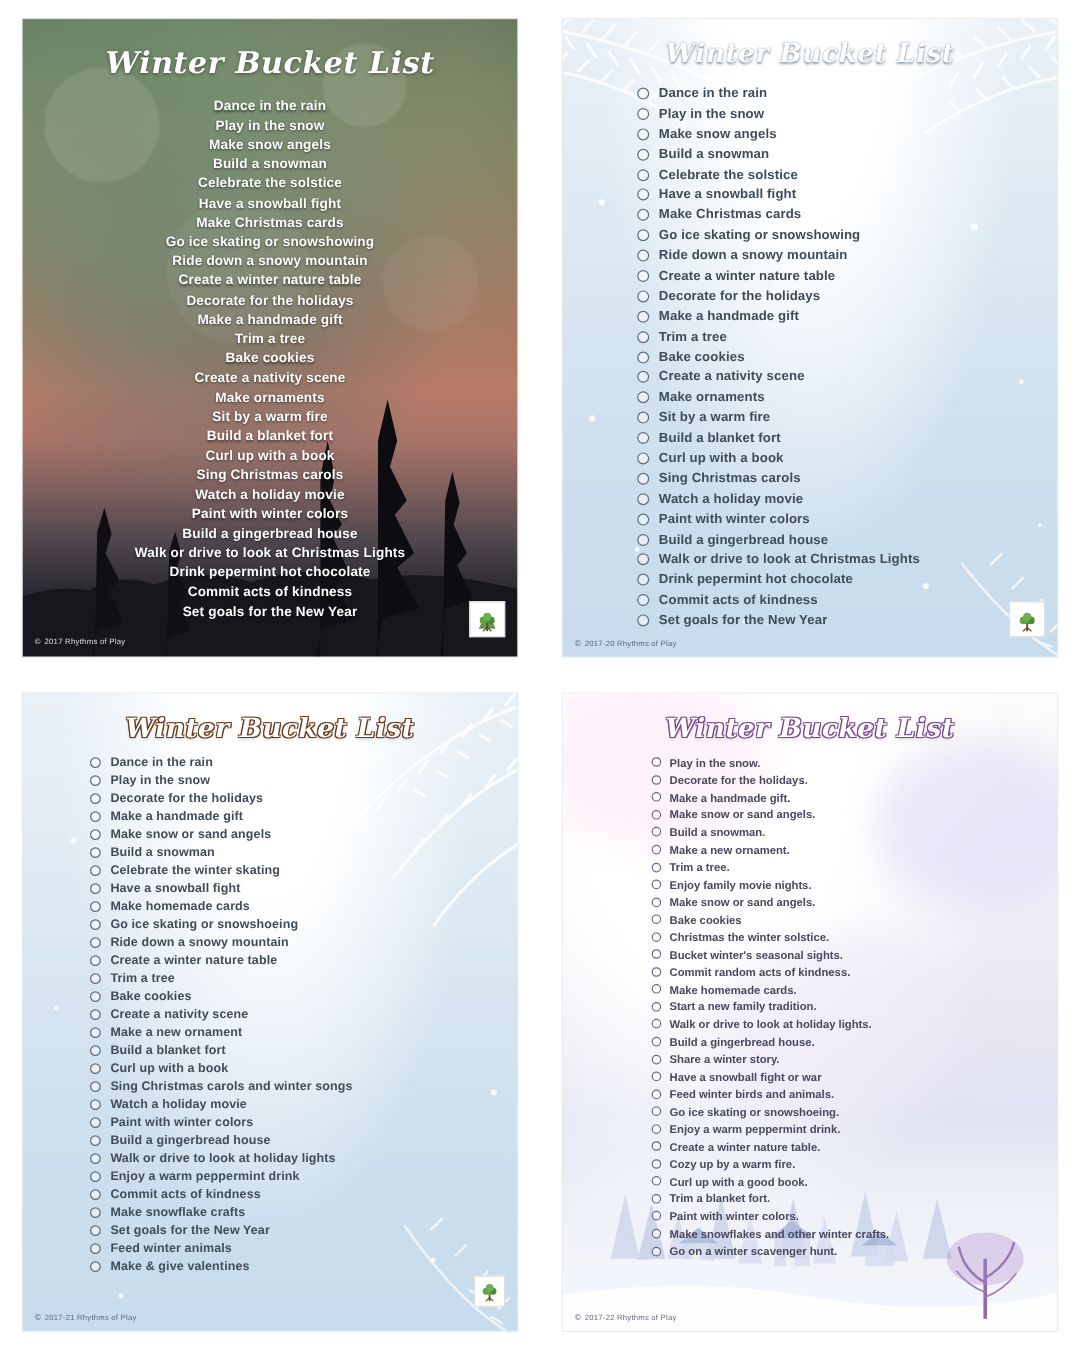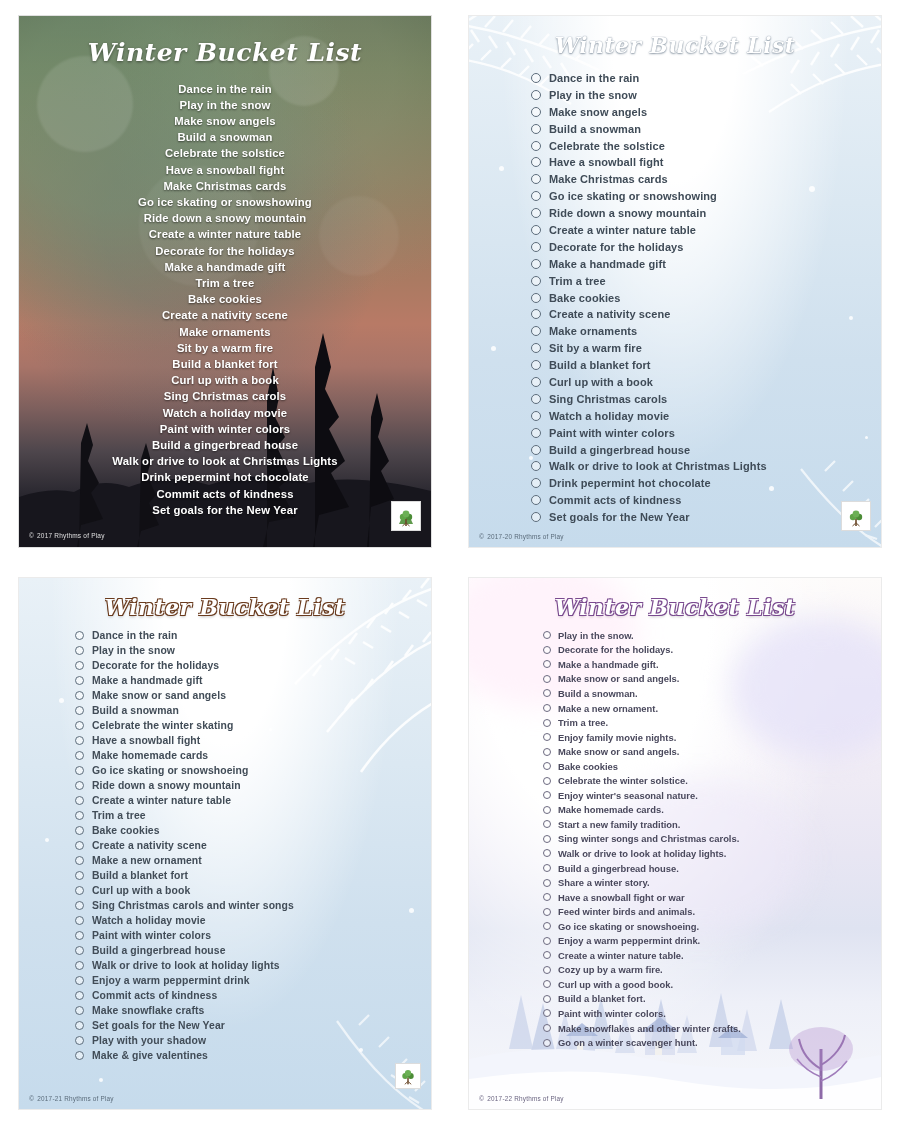--- a/index.html
+++ b/index.html
@@ -527,21 +527,21 @@
         <div class="check-item">
             <span class="box"></span>
             <span class="txt">Make snowflake crafts</span>
           </div>
         <div class="check-item">
             <span class="box"></span>
             <span class="txt">Set goals for the New Year</span>
           </div>
         <div class="check-item">
             <span class="box"></span>
-            <span class="txt">Play with your shadow</span>
+            <span class="txt">Feed winter animals</span>
           </div>
         <div class="check-item">
             <span class="box"></span>
             <span class="txt">Make &amp; give valentines</span>
           </div>
       </div>
 
       <div class="credit light">
         <span class="c">©</span>
         <span>2017-21 Rhythms of Play</span>
@@ -645,40 +645,40 @@
         <div class="s4-item">
             <span class="box"></span>
             <span class="txt">Make snow or sand angels.</span>
           </div>
         <div class="s4-item">
             <span class="box"></span>
             <span class="txt">Bake cookies</span>
           </div>
         <div class="s4-item">
             <span class="box"></span>
-            <span class="txt">Celebrate the winter solstice.</span>
-          </div>
-        <div class="s4-item">
-            <span class="box"></span>
-            <span class="txt">Enjoy winter's seasonal nature.</span>
+            <span class="txt">Christmas the winter solstice.</span>
+          </div>
+        <div class="s4-item">
+            <span class="box"></span>
+            <span class="txt">Bucket winter's seasonal sights.</span>
+          </div>
+        <div class="s4-item">
+            <span class="box"></span>
+            <span class="txt">Commit random acts of kindness.</span>
           </div>
         <div class="s4-item">
             <span class="box"></span>
             <span class="txt">Make homemade cards.</span>
           </div>
         <div class="s4-item">
             <span class="box"></span>
             <span class="txt">Start a new family tradition.</span>
           </div>
         <div class="s4-item">
             <span class="box"></span>
-            <span class="txt">Sing winter songs and Christmas carols.</span>
-          </div>
-        <div class="s4-item">
-            <span class="box"></span>
             <span class="txt">Walk or drive to look at holiday lights.</span>
           </div>
         <div class="s4-item">
             <span class="box"></span>
             <span class="txt">Build a gingerbread house.</span>
           </div>
         <div class="s4-item">
             <span class="box"></span>
             <span class="txt">Share a winter story.</span>
           </div>
@@ -705,21 +705,21 @@
         <div class="s4-item">
             <span class="box"></span>
             <span class="txt">Cozy up by a warm fire.</span>
           </div>
         <div class="s4-item">
             <span class="box"></span>
             <span class="txt">Curl up with a good book.</span>
           </div>
         <div class="s4-item">
             <span class="box"></span>
-            <span class="txt">Build a blanket fort.</span>
+            <span class="txt">Trim a blanket fort.</span>
           </div>
         <div class="s4-item">
             <span class="box"></span>
             <span class="txt">Paint with winter colors.</span>
           </div>
         <div class="s4-item">
             <span class="box"></span>
             <span class="txt">Make snowflakes and other winter crafts.</span>
           </div>
         <div class="s4-item">

